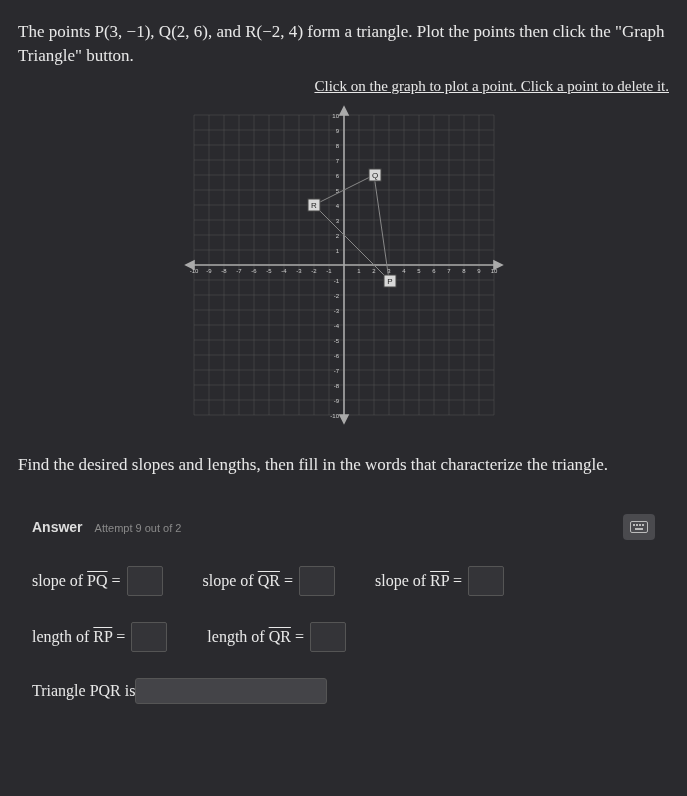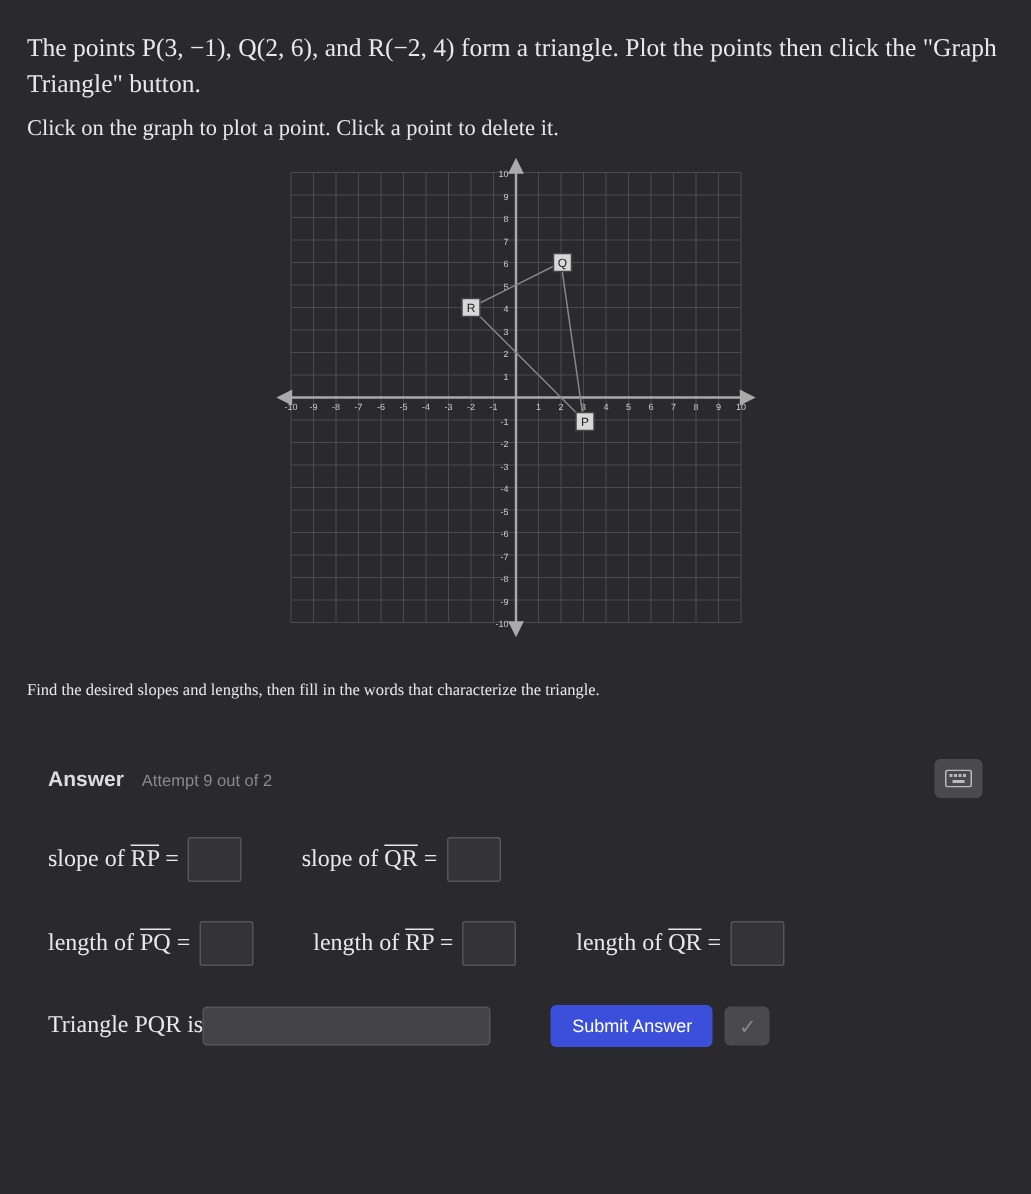--- a/index.html
+++ b/index.html
@@ -15,36 +15,37 @@
       height: 796px;
       padding: 20px 18px;
       overflow: hidden;
     }
     .problem-text {
       font-size: 17px;
       line-height: 1.4;
     }
     .instruction {
       font-size: 15px;
-      text-align: left;
+      text-align: right;
       margin: 10px 0 10px 0;
       padding-left: 0px;
+      text-decoration: underline;
     }
     .graph-container {
       width: 320px;
       height: 320px;
       margin: 8px auto 28px auto;
       position: relative;
     }
     .graph-svg {
       width: 100%;
       height: 100%;
     }
     .question-text {
-      font-size: 11px;
+      font-size: 17px;
       line-height: 1.4;
       margin: 24px 0 28px 0;
     }
     .answer-section {
       padding: 10px 14px 0 14px;
     }
     .answer-header {
       display: flex;
       align-items: center;
       justify-content: space-between;
@@ -292,45 +293,41 @@
           <rect x="6" y="3" width="2" height="2" fill="#bbb"></rect>
           <rect x="9" y="3" width="2" height="2" fill="#bbb"></rect>
           <rect x="12" y="3" width="2" height="2" fill="#bbb"></rect>
         <rect x="5" y="7" width="8" height="2" fill="#bbb"></rect>
       </svg>
     </button>
   </div>
 
   <div class="row">
     <div class="field-group">
+      <span><span>slope of </span><span class="overline">PQ</span><span> = </span></span>
+      <input class="small-input" style="">
+    </div>
+    <div class="field-group">
+      <span><span>slope of </span><span class="overline">QR</span><span> = </span></span>
+      <input class="small-input" style="">
+    </div>
+    <div class="field-group">
       <span><span>slope of </span><span class="overline">RP</span><span> = </span></span>
       <input class="small-input" style="">
     </div>
-    <div class="field-group">
-      <span><span>slope of </span><span class="overline">QR</span><span> = </span></span>
-      <input class="small-input" style="">
-    </div>
   </div>
 
   <div class="row">
-    <div class="field-group">
-      <span><span>length of </span><span class="overline">PQ</span><span> = </span></span>
-      <input class="small-input" style="">
-    </div>
     <div class="field-group">
       <span><span>length of </span><span class="overline">RP</span><span> = </span></span>
       <input class="small-input" style="">
     </div>
     <div class="field-group">
       <span><span>length of </span><span class="overline">QR</span><span> = </span></span>
       <input class="small-input" style="">
     </div>
   </div>
 
   <div class="last-row">
     <span>Triangle PQR is </span>
     <input class="wide-input" style="">
-    <div class="submit-row" style="margin-left:40px">
-      <button class="submit-btn">Submit Answer</button>
-      <button class="check-btn">✓</button>
-    </div>
   </div>
 </div>
 
 </body></html>

